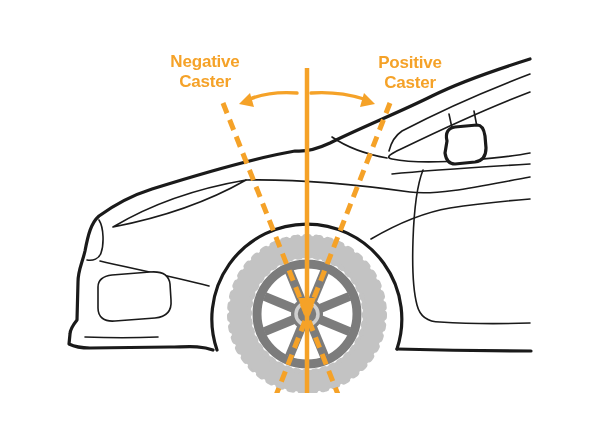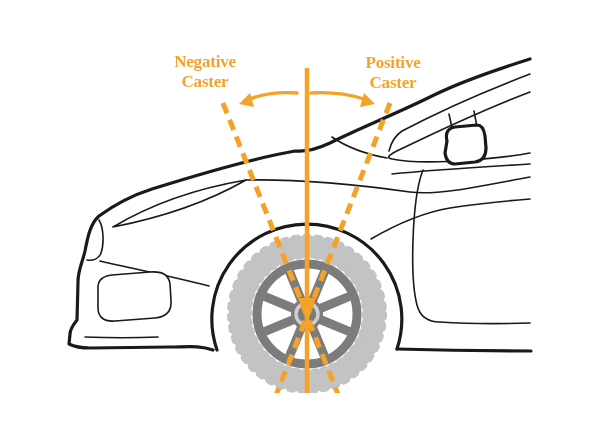--- a/index.html
+++ b/index.html
@@ -1,18 +1,18 @@
 <!DOCTYPE html>
 <html style="--accent: #F5A228; --outline: #1a1a1a; --tire: #C3C3C3; --rim: #7C7C7C; --hub-ring: #CFCFCF;"><head>
 <meta charset="utf-8">
 <style>
   html,body{margin:0;padding:0;background:#ffffff;}
   #stage{
     position:relative;width:600px;height:393px;background:#ffffff;
-    font-family:Liberation Serif, serif;overflow:hidden;
+    font-family:Liberation Sans, sans-serif;overflow:hidden;
   }
   #stage svg{position:absolute;left:0;top:0;}
   
   .bold-line{fill:none;stroke:var(--outline);stroke-width:3.2;stroke-linecap:round;stroke-linejoin:round;}
   .thin-line{fill:none;stroke:var(--outline);stroke-width:1.6;stroke-linecap:round;stroke-linejoin:round;}
   .white-fill{fill:#ffffff;}
   .tire-base{fill:none;stroke:var(--tire);stroke-width:22;}
   .tire-knob-outer{fill:none;stroke:var(--tire);stroke-width:7;stroke-dasharray:3 8.2;stroke-linecap:round;}
   .tire-knob-inner{fill:none;stroke:var(--tire);stroke-width:5;stroke-dasharray:2.5 6.5;stroke-linecap:round;}
   .rim-ring{fill:none;stroke:var(--rim);stroke-width:9;}
@@ -24,21 +24,21 @@
   .accent-fill{fill:var(--accent);}
   .arrow-curve{fill:none;stroke:var(--accent);stroke-width:3.4;stroke-linecap:round;}
   
   .diagram-label{
     position:absolute;width:130px;text-align:center;color:var(--accent);
     font-weight:700;font-size:17px;line-height:20px;letter-spacing:-0.2px;
     user-select:none;
   }
   #label-negative{left:140px;top:52px;}
   #label-centerline{left:244px;top:43px;}
-  #label-positive{left:328px;top:53px;}
+  #label-positive{left:345px;top:53px;}
 </style>
 </head>
 <body>
 
 <div id="stage">
 
   <svg width="600" height="424" viewBox="0 0 600 424">
 
     <g>
 

